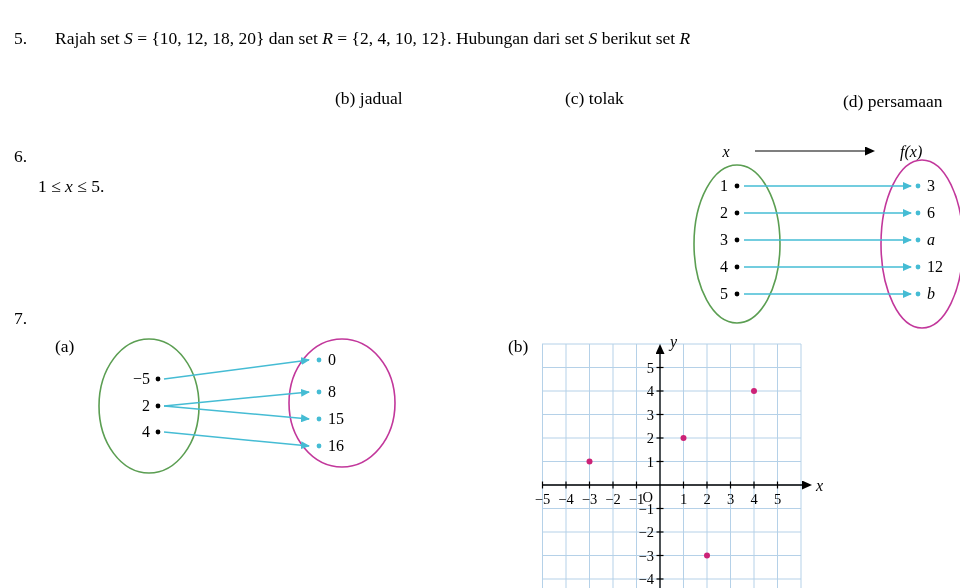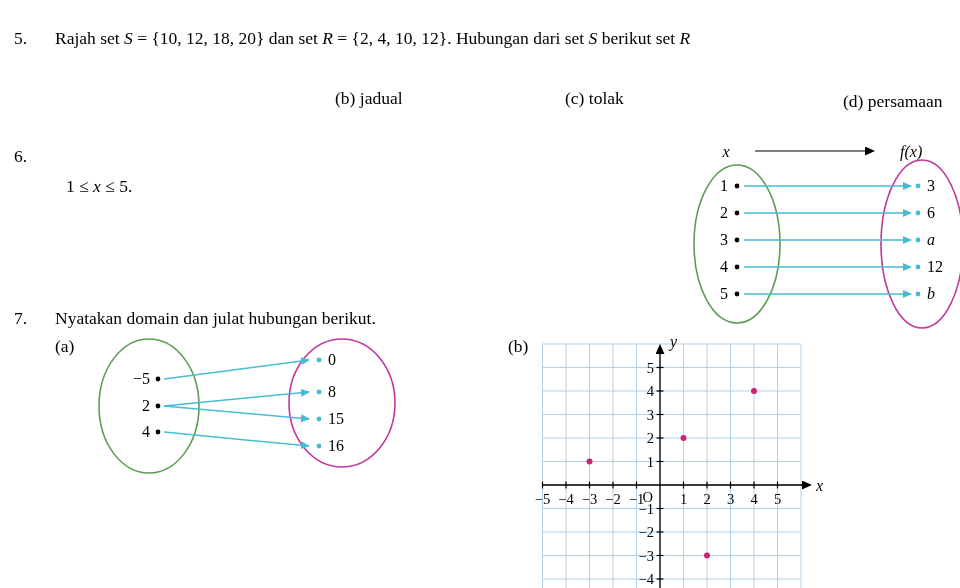--- a/index.html
+++ b/index.html
@@ -17,21 +17,21 @@
 
 <div class="page">
 
   <span class="qline" style="left:14px;top:28px">5.</span>
   <div class="qline" style="left:55px;top:28px"><span>Rajah set </span><span class="it">S</span><span> = {10, 12, 18, 20} dan set </span><span class="it">R</span><span> = {2, 4, 10, 12}. Hubungan dari set </span><span class="it">S</span><span> berikut set </span><span class="it">R</span></div>
   <span class="qline" style="left:335px;top:88px">(b) jadual</span>
   <span class="qline" style="left:565px;top:88px">(c) tolak</span>
   <span class="qline" style="left:843px;top:91px">(d) persamaan</span>
 
   <span class="qline" style="left:14px;top:146px">6.</span>
-  <div class="qline" style="left:66px;top:176px"><span>1 ≤ </span><span class="it">x</span><span> ≤ 5.</span></div>
+  <div class="qline" style="left:38px;top:176px"><span>1 ≤ </span><span class="it">x</span><span> ≤ 5.</span></div>
 
   <svg id="q6svg" width="290" height="190" style="position:absolute;left:670px;top:140px">
     <defs>
       <marker id="ah-cyan" markerUnits="userSpaceOnUse" markerWidth="9" markerHeight="8" refX="8" refY="4" orient="auto">
         <polygon id="cyan-head" points="0,0 9,4 0,8" fill="#45bcd4"></polygon>
       </marker>
       <marker id="ah-black" markerUnits="userSpaceOnUse" markerWidth="10" markerHeight="9" refX="8" refY="4.5" orient="auto">
         <polygon points="0,0 10,4.5 0,9" fill="#000"></polygon>
       </marker>
     </defs>
@@ -63,21 +63,20 @@
         <text x="257" y="132">12</text>
         <text x="58" y="159" text-anchor="end">5</text>
         <circle cx="67" cy="154" r="2.4" fill="#000"></circle>
         <line x1="74" y1="154" x2="241" y2="154" stroke="#45bcd4" stroke-width="1.5" marker-end="url(#ah-cyan)"></line>
         <circle cx="248" cy="154" r="2.4" fill="#45bcd4"></circle>
         <text x="257" y="159" class="svgit">b</text>
       </g>
   </svg>
 
   <span class="qline" style="left:14px;top:308px">7.</span>
-  <div class="qline" style="left:55px;top:308px">Nyatakan domain dan julat hubungan berikut.</div>
   <span class="qline" style="left:55px;top:336px">(a)</span>
   <span class="qline" style="left:508px;top:336px">(b)</span>
 
   <svg id="q7asvg" width="345" height="150" style="position:absolute;left:92px;top:332px">
     <ellipse cx="57" cy="74" rx="50" ry="67" fill="none" stroke-width="1.6" stroke="#5b9e52"></ellipse>
     <ellipse cx="250" cy="71" rx="53" ry="64" fill="none" stroke-width="1.6" stroke="#c2379b"></ellipse>
     <g id="q7a-items">
         <text x="58" y="52" text-anchor="end">−5</text>
         <circle cx="66" cy="47" r="2.4" fill="#000"></circle>
         <text x="58" y="79" text-anchor="end">2</text>

